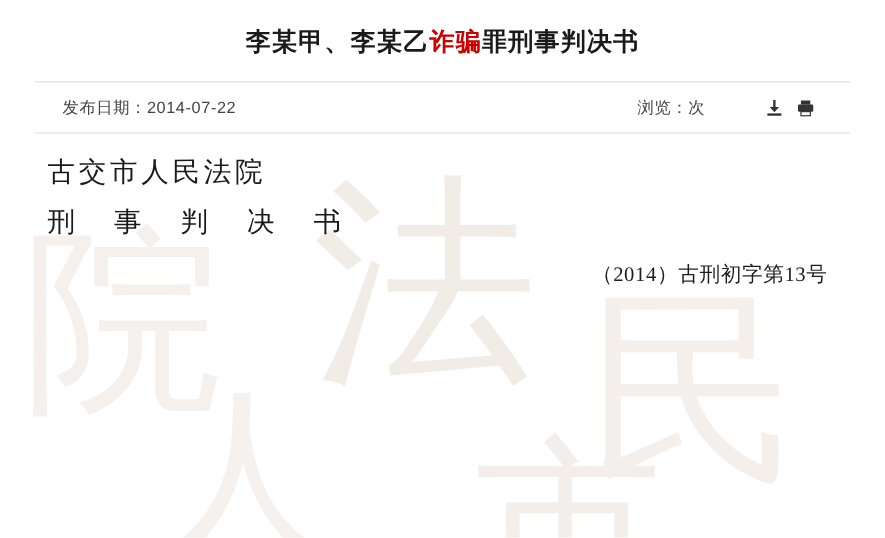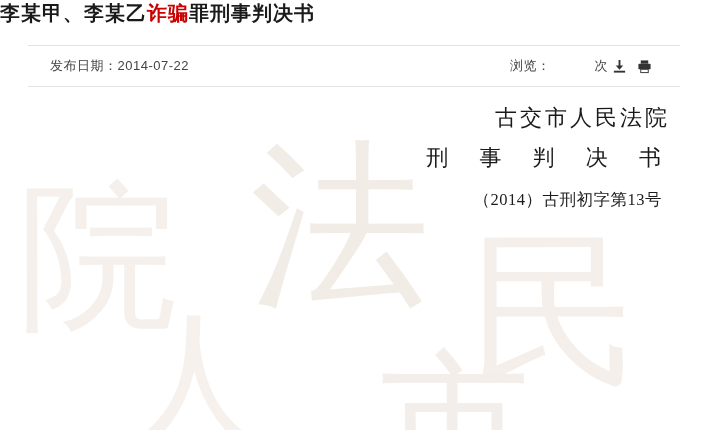--- a/index.html
+++ b/index.html
@@ -38,25 +38,27 @@
   .wm-1 { left: 18px;  top: 60px;  font-size: 160px; color:#f5f0ec; }
   .wm-2 { left: 250px; top: 20px;  font-size: 180px; color:#f2ece7; }
   .wm-3 { left: 470px; top: 110px; font-size: 170px; color:#f5efeb; }
   .wm-4 { left: 120px; top: 190px; font-size: 150px; color:#f6f1ed; }
   .wm-5 { left: 380px; top: 230px; font-size: 150px; color:#f4eeea; }
 
   
   .page-title {
     position: relative;
     z-index: 2;
+    text-align: center;
     font-family: Liberation Sans, sans-serif;
     font-weight: bold;
     font-size: 20px;
     color: #1a1a1a;
     letter-spacing: 1px;
+    padding-top: 20px;
     padding-bottom: 18px;
   }
   .page-title .hl {
     color: #cc0000;
   }
 
   .meta-bar {
     position: relative;
     z-index: 2;
     margin: 0 28px;
@@ -74,21 +76,20 @@
     width: 300px;
     letter-spacing: 0.5px;
   }
   .meta-right {
     flex: 1;
     display: flex;
     align-items: center;
     justify-content: flex-start;
     padding-left: 160px;
     letter-spacing: 0.5px;
-    gap: 44px;
   }
   .meta-icons {
     margin-left: auto;
     padding-right: 28px;
     display: flex;
     align-items: center;
     gap: 10px;
   }
   .icon-btn {
     width: 15px;
@@ -103,21 +104,21 @@
   .doc {
     position: relative;
     z-index: 2;
     margin: 0 38px;
     padding-top: 16px;
     font-family: "Liberation Serif", serif;
     font-size: 16.5px;
     color: #1c1c1c;
   }
   .court-name, .doc-type {
-    text-align: right;
+    text-align: left;
     font-size: 22px;
     letter-spacing: 3px;
     color: #1a1a1a;
   }
   .court-name { margin-bottom: 10px; }
   .doc-type {
     letter-spacing: 9px;
     margin-bottom: 16px;
     font-family: Liberation Mono, monospace;
   }

